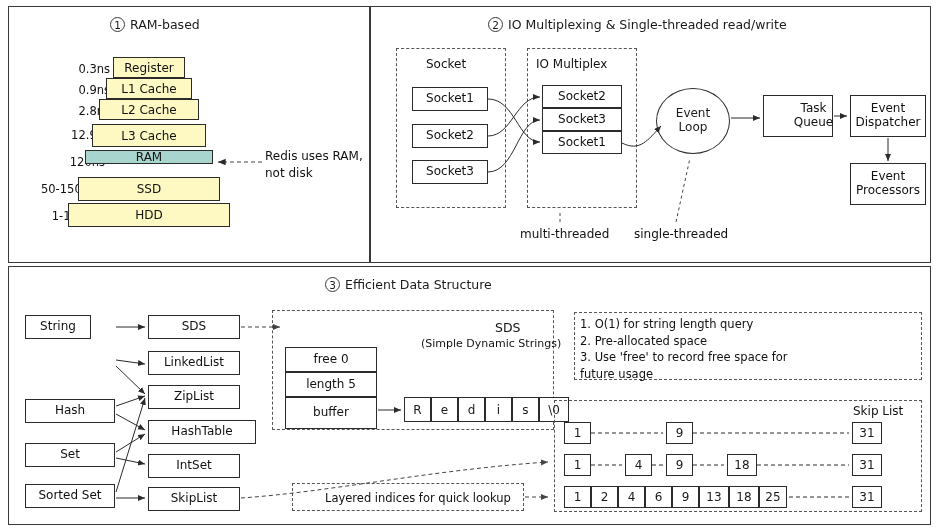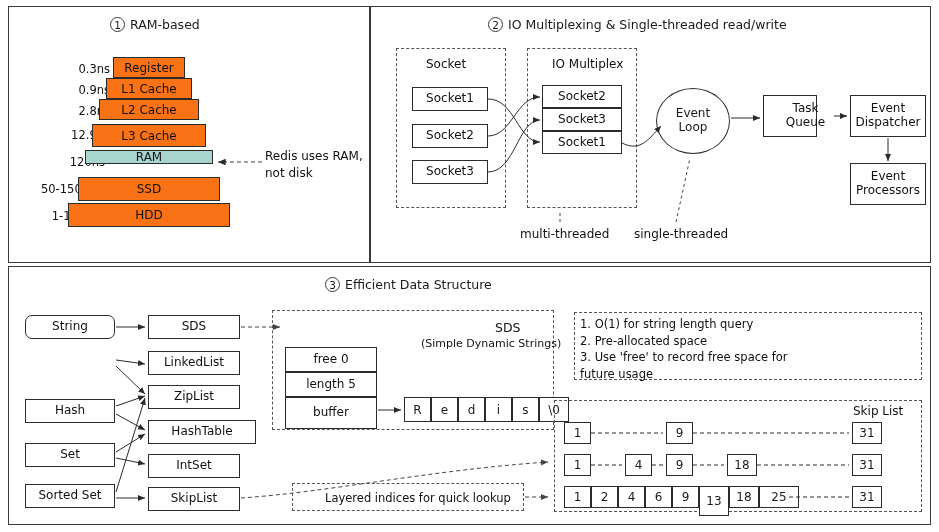--- a/index.html
+++ b/index.html
@@ -41,21 +41,21 @@
     vertical-align: middle;
     margin-right: 5px;
     box-sizing: border-box;
   }
   .title-text { vertical-align: middle; }
 
   
   .pyr-row {
     position: absolute;
     border: 1px solid #2b2b2b;
-    background: #f97316;
+    background: #fef9c3;
     box-sizing: border-box;
     text-align: center;
     font-size: 12px;
     color: #111;
     display: flex;
     align-items: center;
     justify-content: center;
   }
   .pyr-lbl {
     position: absolute;
@@ -165,48 +165,48 @@
   </div>
 
   <div class="dash-box" style="left:396px; top:48px; width:110px; height:160px;"></div>
   <div class="txt" style="left:426px; top:57px;">Socket</div>
 
   <div class="box" style="left:412px; top:87px; width:76px; height:24px;">Socket1</div>
   <div class="box" style="left:412px; top:124px; width:76px; height:24px;">Socket2</div>
   <div class="box" style="left:412px; top:160px; width:76px; height:24px;">Socket3</div>
 
   <div class="dash-box" style="left:527px; top:48px; width:110px; height:160px;"></div>
-  <div class="txt" style="left:536px; top:57px;margin-left:16px;">IO Multiplex</div>
+  <div class="txt" style="left:536px; top:57px;">IO Multiplex</div>
 
   <div class="box" style="left:542px; top:85px; width:80px; height:23px;">Socket2</div>
   <div class="box" style="left:542px; top:108px; width:80px; height:23px;">Socket3</div>
   <div class="box" style="left:542px; top:131px; width:80px; height:23px;">Socket1</div>
 
   <div class="ellipse" style="left:656px; top:88px; width:74px; height:66px; white-space:pre-line;"><span>Event
 Loop</span></div>
 
-  <div class="box" style="left:763px; top:95px; width:54px; height:42px; white-space:pre-line;padding-left:31px;"><span>Task
+  <div class="box" style="left:763px; top:95px; width:70px; height:42px; white-space:pre-line;padding-left:31px;"><span>Task
 Queue</span></div>
 
   <div class="box" style="left:850px; top:95px; width:76px; height:42px; white-space:pre-line;"><span>Event
 Dispatcher</span></div>
 
   <div class="box" style="left:850px; top:163px; width:76px; height:42px; white-space:pre-line;"><span>Event
 Processors</span></div>
 
   <div class="txt" style="left:520px; top:227px;">multi-threaded</div>
   <div class="txt" style="left:634px; top:227px;">single-threaded</div>
 
   <div class="panel" style="left:8px; top:266px; width:923px; height:259px;"></div>
 
   <div class="panel-title" style="left:325px; top:276px;">
     <span class="circ">3</span><span class="title-text">Efficient Data Structure</span>
   </div>
 
-  <div class="box" style="left:25px; top:315px; width:90px; height:24px;border-radius:7px;">String</div>
+  <div class="box" style="left:25px; top:315px; width:66px; height:24px;">String</div>
   <div class="box" style="left:25px; top:399px; width:90px; height:24px;">Hash</div>
   <div class="box" style="left:25px; top:443px; width:90px; height:24px;">Set</div>
   <div class="box" style="left:25px; top:484px; width:90px; height:24px;">Sorted Set</div>
 
   <div class="box" style="left:148px; top:315px; width:92px; height:24px;">SDS</div>
   <div class="box" style="left:148px; top:351px; width:92px; height:24px;">LinkedList</div>
   <div class="box" style="left:148px; top:385px; width:92px; height:24px;">ZipList</div>
   <div class="box" style="left:148px; top:420px; width:108px; height:24px;">HashTable</div>
   <div class="box" style="left:148px; top:454px; width:92px; height:24px;">IntSet</div>
   <div class="box" style="left:148px; top:487px; width:92px; height:24px;">SkipList</div>
@@ -244,23 +244,23 @@
   <div class="cell" style="left:625px; top:454px; width:27px; height:22px;">4</div>
   <div class="cell" style="left:666px; top:454px; width:27px; height:22px;">9</div>
   <div class="cell" style="left:727px; top:454px; width:30px; height:22px;">18</div>
   <div class="cell" style="left:852px; top:454px; width:30px; height:22px;">31</div>
 
   <div class="cell" style="left:564px; top:486px; width:27px; height:22px;">1</div>
   <div class="cell" style="left:591px; top:486px; width:27px; height:22px;">2</div>
   <div class="cell" style="left:618px; top:486px; width:27px; height:22px;">4</div>
   <div class="cell" style="left:645px; top:486px; width:27px; height:22px;">6</div>
   <div class="cell" style="left:672px; top:486px; width:27px; height:22px;">9</div>
-  <div class="cell" style="left:699px; top:486px; width:30px; height:30px;">13</div>
+  <div class="cell" style="left:699px; top:486px; width:30px; height:22px;">13</div>
   <div class="cell" style="left:729px; top:486px; width:30px; height:22px;">18</div>
-  <div class="cell" style="left:759px; top:486px; width:40px; height:22px;">25</div>
+  <div class="cell" style="left:759px; top:486px; width:28px; height:22px;">25</div>
   <div class="cell" style="left:852px; top:486px; width:30px; height:22px;">31</div>
 
   <div class="dash-box" style="left:292px; top:483px; width:232px; height:28px;"></div>
   <div class="txt" style="left:302px; top:491px; font-size:11.5px;margin-left:23px;">Layered indices for quick lookup</div>
 
   <svg class="overlay">
     <defs>
       <marker id="arr" markerWidth="8" markerHeight="8" refX="7" refY="3" orient="auto">
         <path d="M0,0 L7,3 L0,6 z" fill="#2b2b2b"></path>
       </marker>

